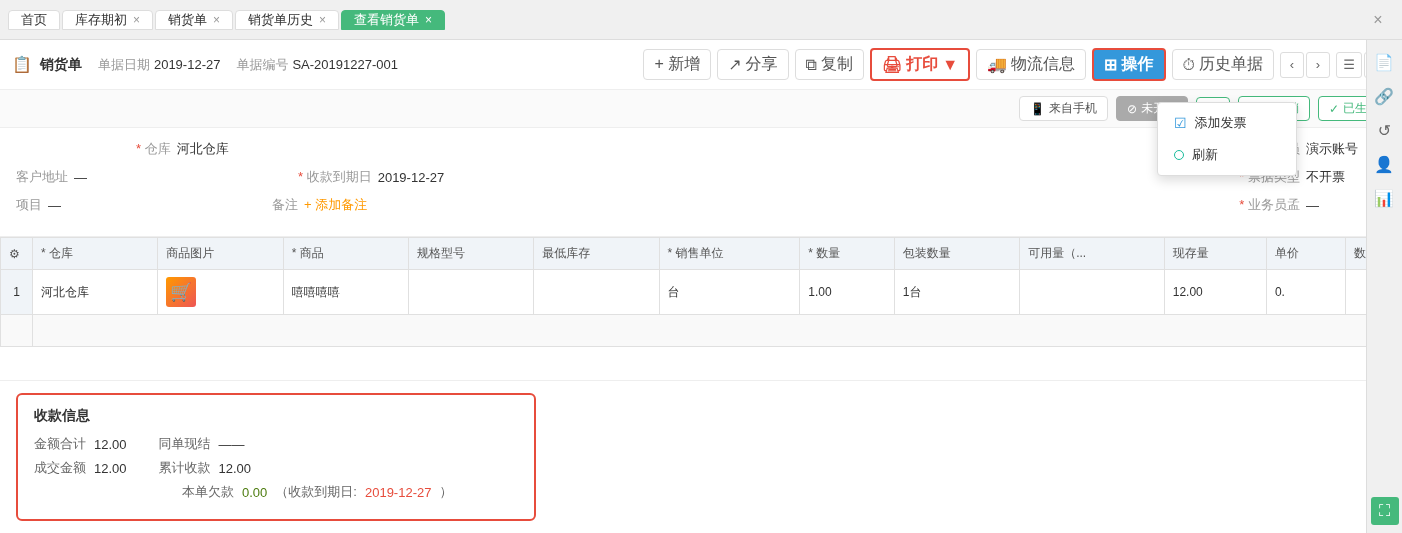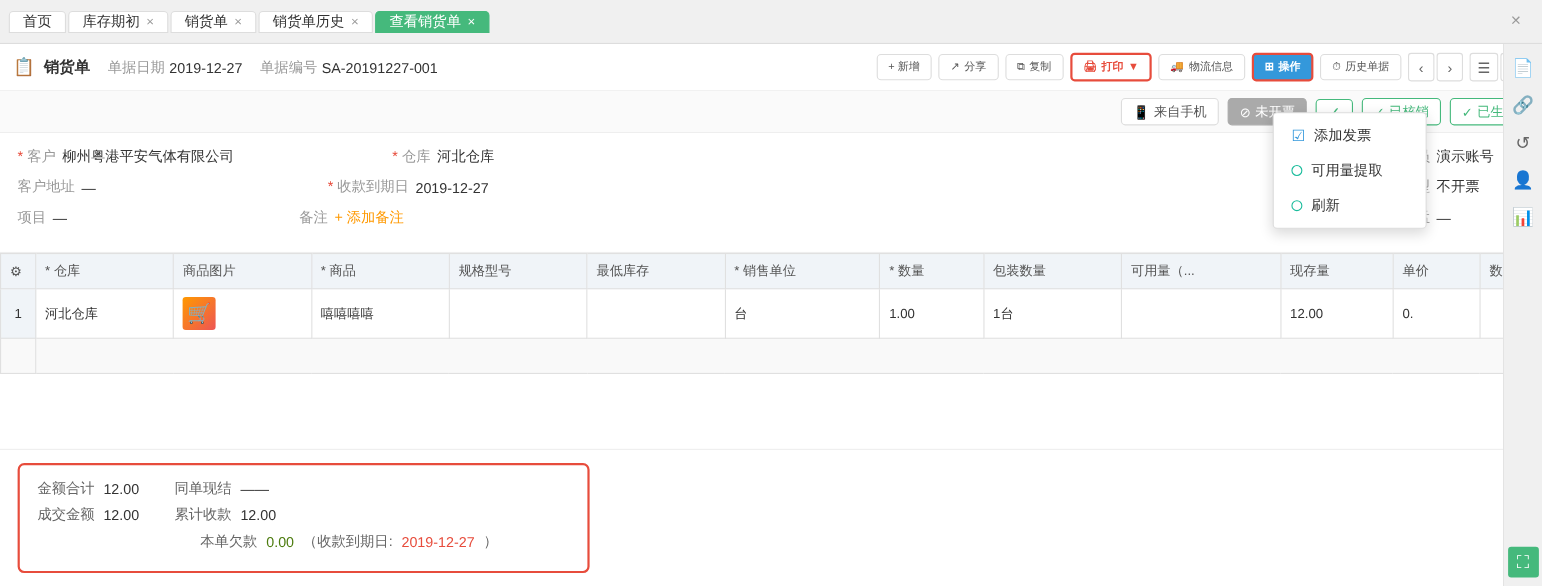--- a/index.html
+++ b/index.html
@@ -32,21 +32,21 @@
     .doc-icon { color: #45b97c; font-size: 16px; }
     .doc-title { font-weight: bold; font-size: 14px; color: #333; margin-right: 8px; }
     .doc-meta { display: flex; align-items: center; gap: 16px; flex: 1; }
     .doc-meta-item { display: flex; align-items: center; gap: 4px; font-size: 13px; color: #666; }
     .doc-meta-label { color: #999; }
     .doc-meta-value { color: #333; }
     .toolbar-actions { display: flex; align-items: center; gap: 6px; margin-left: auto; }
     .btn-action {
       display: flex; align-items: center; gap: 4px; padding: 4px 10px;
       border: 1px solid #ddd; border-radius: 4px; background: #fff;
-      cursor: pointer; font-size: 10px; color: #555; white-space: nowrap;
+      cursor: pointer; font-size: 16px; color: #555; white-space: nowrap;
     }
     .btn-action.print-btn {
       border: 2px solid #e74c3c; color: #e74c3c; font-weight: bold;
     }
     .btn-action.operate {
       background: #3498db; color: #fff; border-color: #3498db; font-weight: bold;
     }
     .nav-arrows { display: flex; gap: 2px; }
     .nav-arrow { width: 24px; height: 26px; display: flex; align-items: center; justify-content: center; border: 1px solid #ddd; border-radius: 3px; cursor: pointer; color: #666; }
     .view-toggles { display: flex; gap: 2px; }
@@ -236,24 +236,20 @@
       <span>已核销</span>
     </div>
     <div class="status-badge effective">
       <span>✓</span>
       <span>已生效</span>
     </div>
   </div>
 
   <div class="form-area">
     <div class="form-row">
-      <div class="form-field">
-        <span class="form-label required">客户</span>
-        <span class="form-value">柳州粤港平安气体有限公司</span>
-      </div>
       <div class="form-field" style="margin-left:120px;">
         <span class="form-label required">仓库</span>
         <span class="form-value">河北仓库</span>
       </div>
       <div class="form-field" style="margin-left:auto;">
         <span class="form-label">业务员</span>
         <span class="form-value">演示账号</span>
       </div>
     </div>
     <div class="form-row">
@@ -326,20 +322,21 @@
         <tr class="subtotal">
           <td></td>
           <td colspan="12">小计</td>
         </tr>
       </tbody>
     </table>
   </div>
 
   <div class="bottom-area">
     <div class="receipt-box">
+      <div class="receipt-title">收款信息</div>
       <div class="receipt-row">
         <div class="receipt-field">
           <span class="receipt-label">金额合计</span>
           <span class="receipt-value">12.00</span>
         </div>
         <div class="receipt-field">
           <span class="receipt-label">同单现结</span>
           <span class="receipt-value">——</span>
         </div>
       </div>
@@ -377,21 +374,15 @@
 
 <div class="dropdown-menu">
   <div class="dropdown-item">
     <span style="color:#3498db; font-size:14px;">☑</span>
     <span>添加发票</span>
   </div>
   <div class="dropdown-item">
     <span>
       <span style="display:inline-block;width:10px;height:10px;border-radius:50%;border:1px solid #1abc9c;"></span>
     </span>
-    <span>可用量提取</span>
-  </div>
-  <div class="dropdown-item">
-    <span>
-      <span style="display:inline-block;width:10px;height:10px;border-radius:50%;border:1px solid #1abc9c;"></span>
-    </span>
     <span>刷新</span>
   </div>
 </div>
 
 </body></html>

